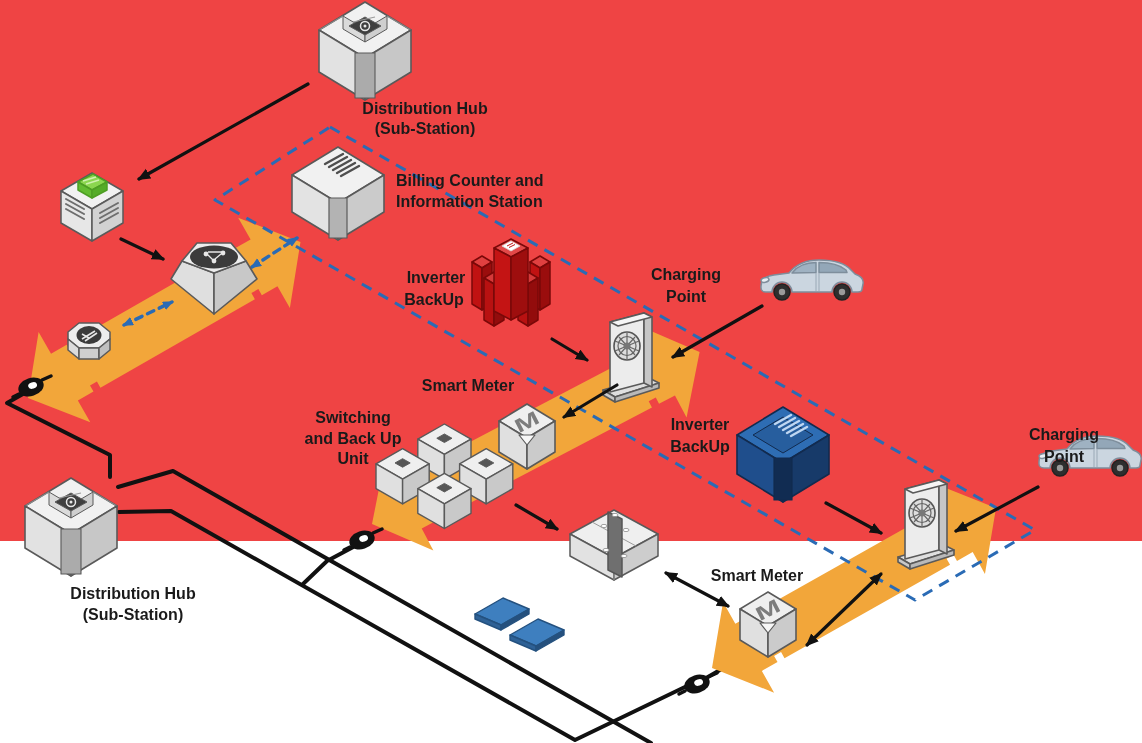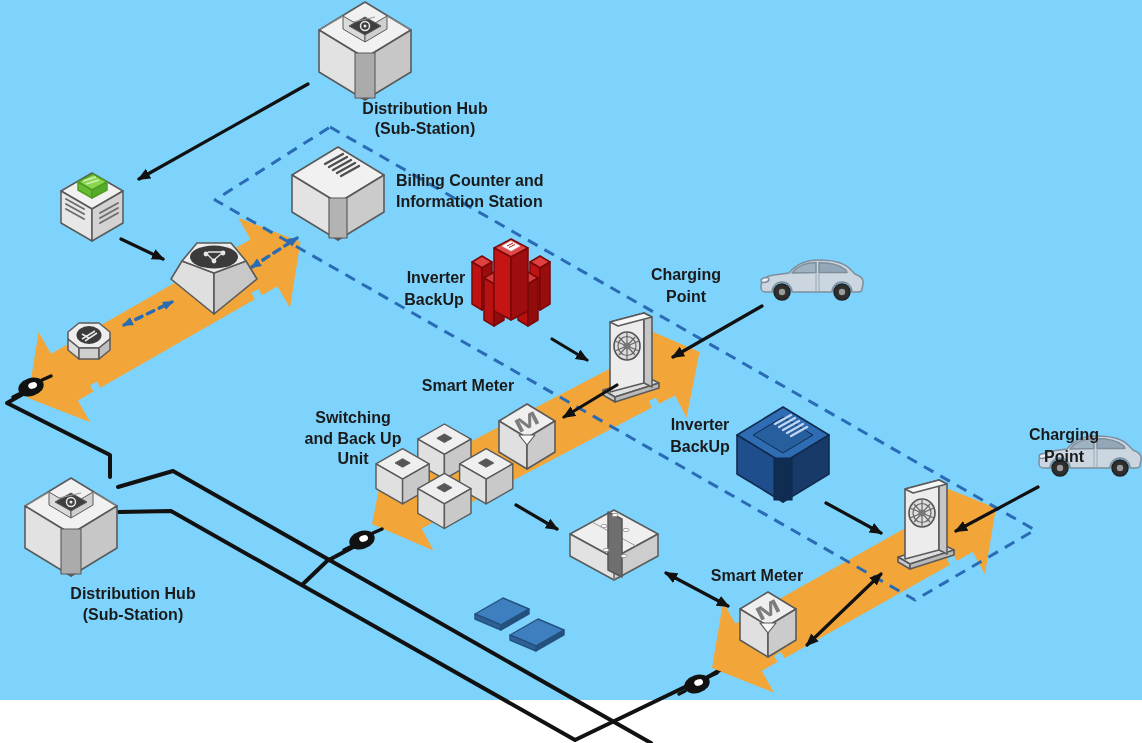--- a/index.html
+++ b/index.html
@@ -1,17 +1,17 @@
 <!DOCTYPE html>
 <html><head>
 <meta charset="utf-8">
 <style>
   html,body{margin:0;padding:0;background:#fff;}
   body{width:1142px;height:743px;overflow:hidden;}
-  #stage{position:relative;width:1142px;height:700px;background:#7dd3fc;}
+  #stage{position:relative;width:1142px;height:541px;background:#ef4444;}
   svg{display:block;}
   text.lbl{
     font-family:"Liberation Sans", sans-serif;
     font-weight:700;
     font-size:16px;
     fill:#1a1a1a;
   }
   text.meterM{
     font-family:"Liberation Sans", sans-serif;
     font-weight:700;

